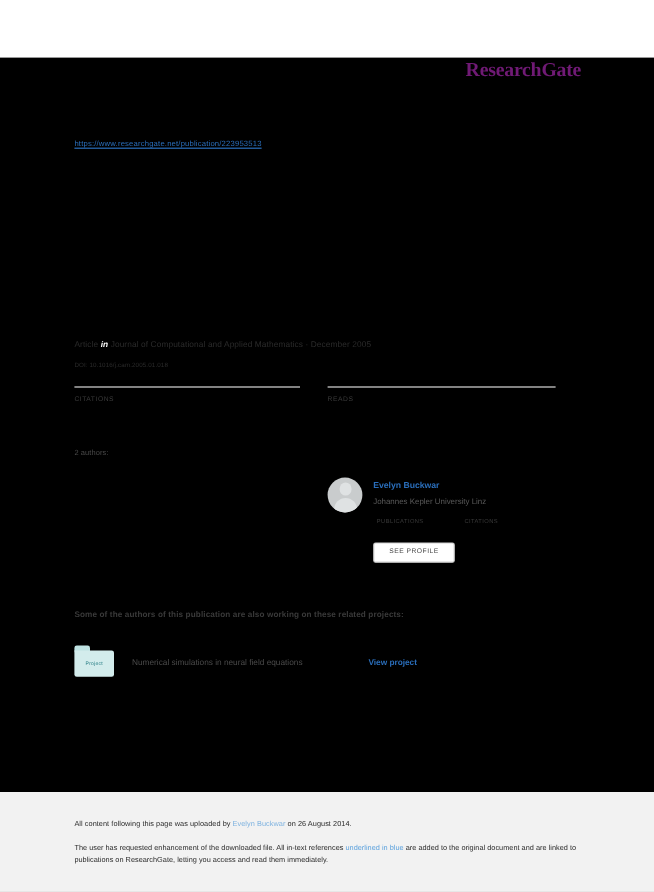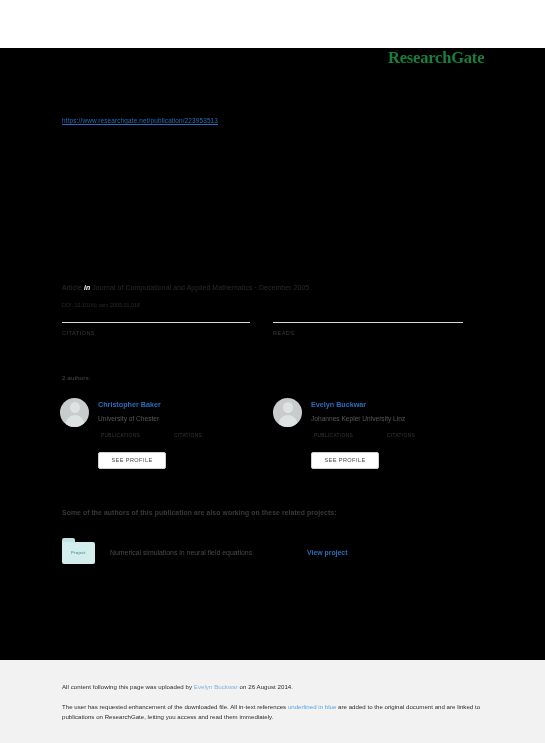--- a/index.html
+++ b/index.html
@@ -44,21 +44,21 @@
     background: #f2f2f2;
   }
 
   
   .rg-logo {
     position: absolute;
     left: 388px; top: 48px;
     font-family: "Liberation Serif", serif;
     font-size: 16.5px;
     font-weight: 700;
-    color: #15803d;
+    color: #701a75;
     letter-spacing: -0.2px;
     white-space: nowrap;
   }
 
   
   .pub-url {
     position: absolute;
     left: 62px; top: 117px;
     font-size: 6.4px;
     color: #2a6ebb;
@@ -338,39 +338,20 @@
   </div>
 
   <div class="stat" id="stat-reads">
     <div class="stat-rule"></div>
     <div class="stat-num"></div>
     <div class="stat-label">READS</div>
   </div>
 
   <div class="authors-count">2 authors:</div>
 
-  <div class="author" id="author-0">
-    <div class="avatar">
-      <div class="head"></div>
-      <div class="body"></div>
-    </div>
-    <a class="author-name" href="#" style="text-decoration:none;">Christopher Baker</a>
-    <div class="author-affil">University of Chester</div>
-    <div class="metric-row">
-      <div class="metric pubs">
-        <div class="m-num"></div>
-        <div class="m-label">PUBLICATIONS</div>
-      </div>
-      <div class="metric cits">
-        <div class="m-num"></div>
-        <div class="m-label">CITATIONS</div>
-      </div>
-    </div>
-    <button class="see-profile">SEE PROFILE</button>
-  </div>
 
   <div class="author" id="author-1">
     <div class="avatar">
       <div class="head"></div>
       <div class="body"></div>
     </div>
     <a class="author-name" href="#" style="text-decoration:none;">Evelyn Buckwar</a>
     <div class="author-affil">Johannes Kepler University Linz</div>
     <div class="metric-row">
       <div class="metric pubs">

